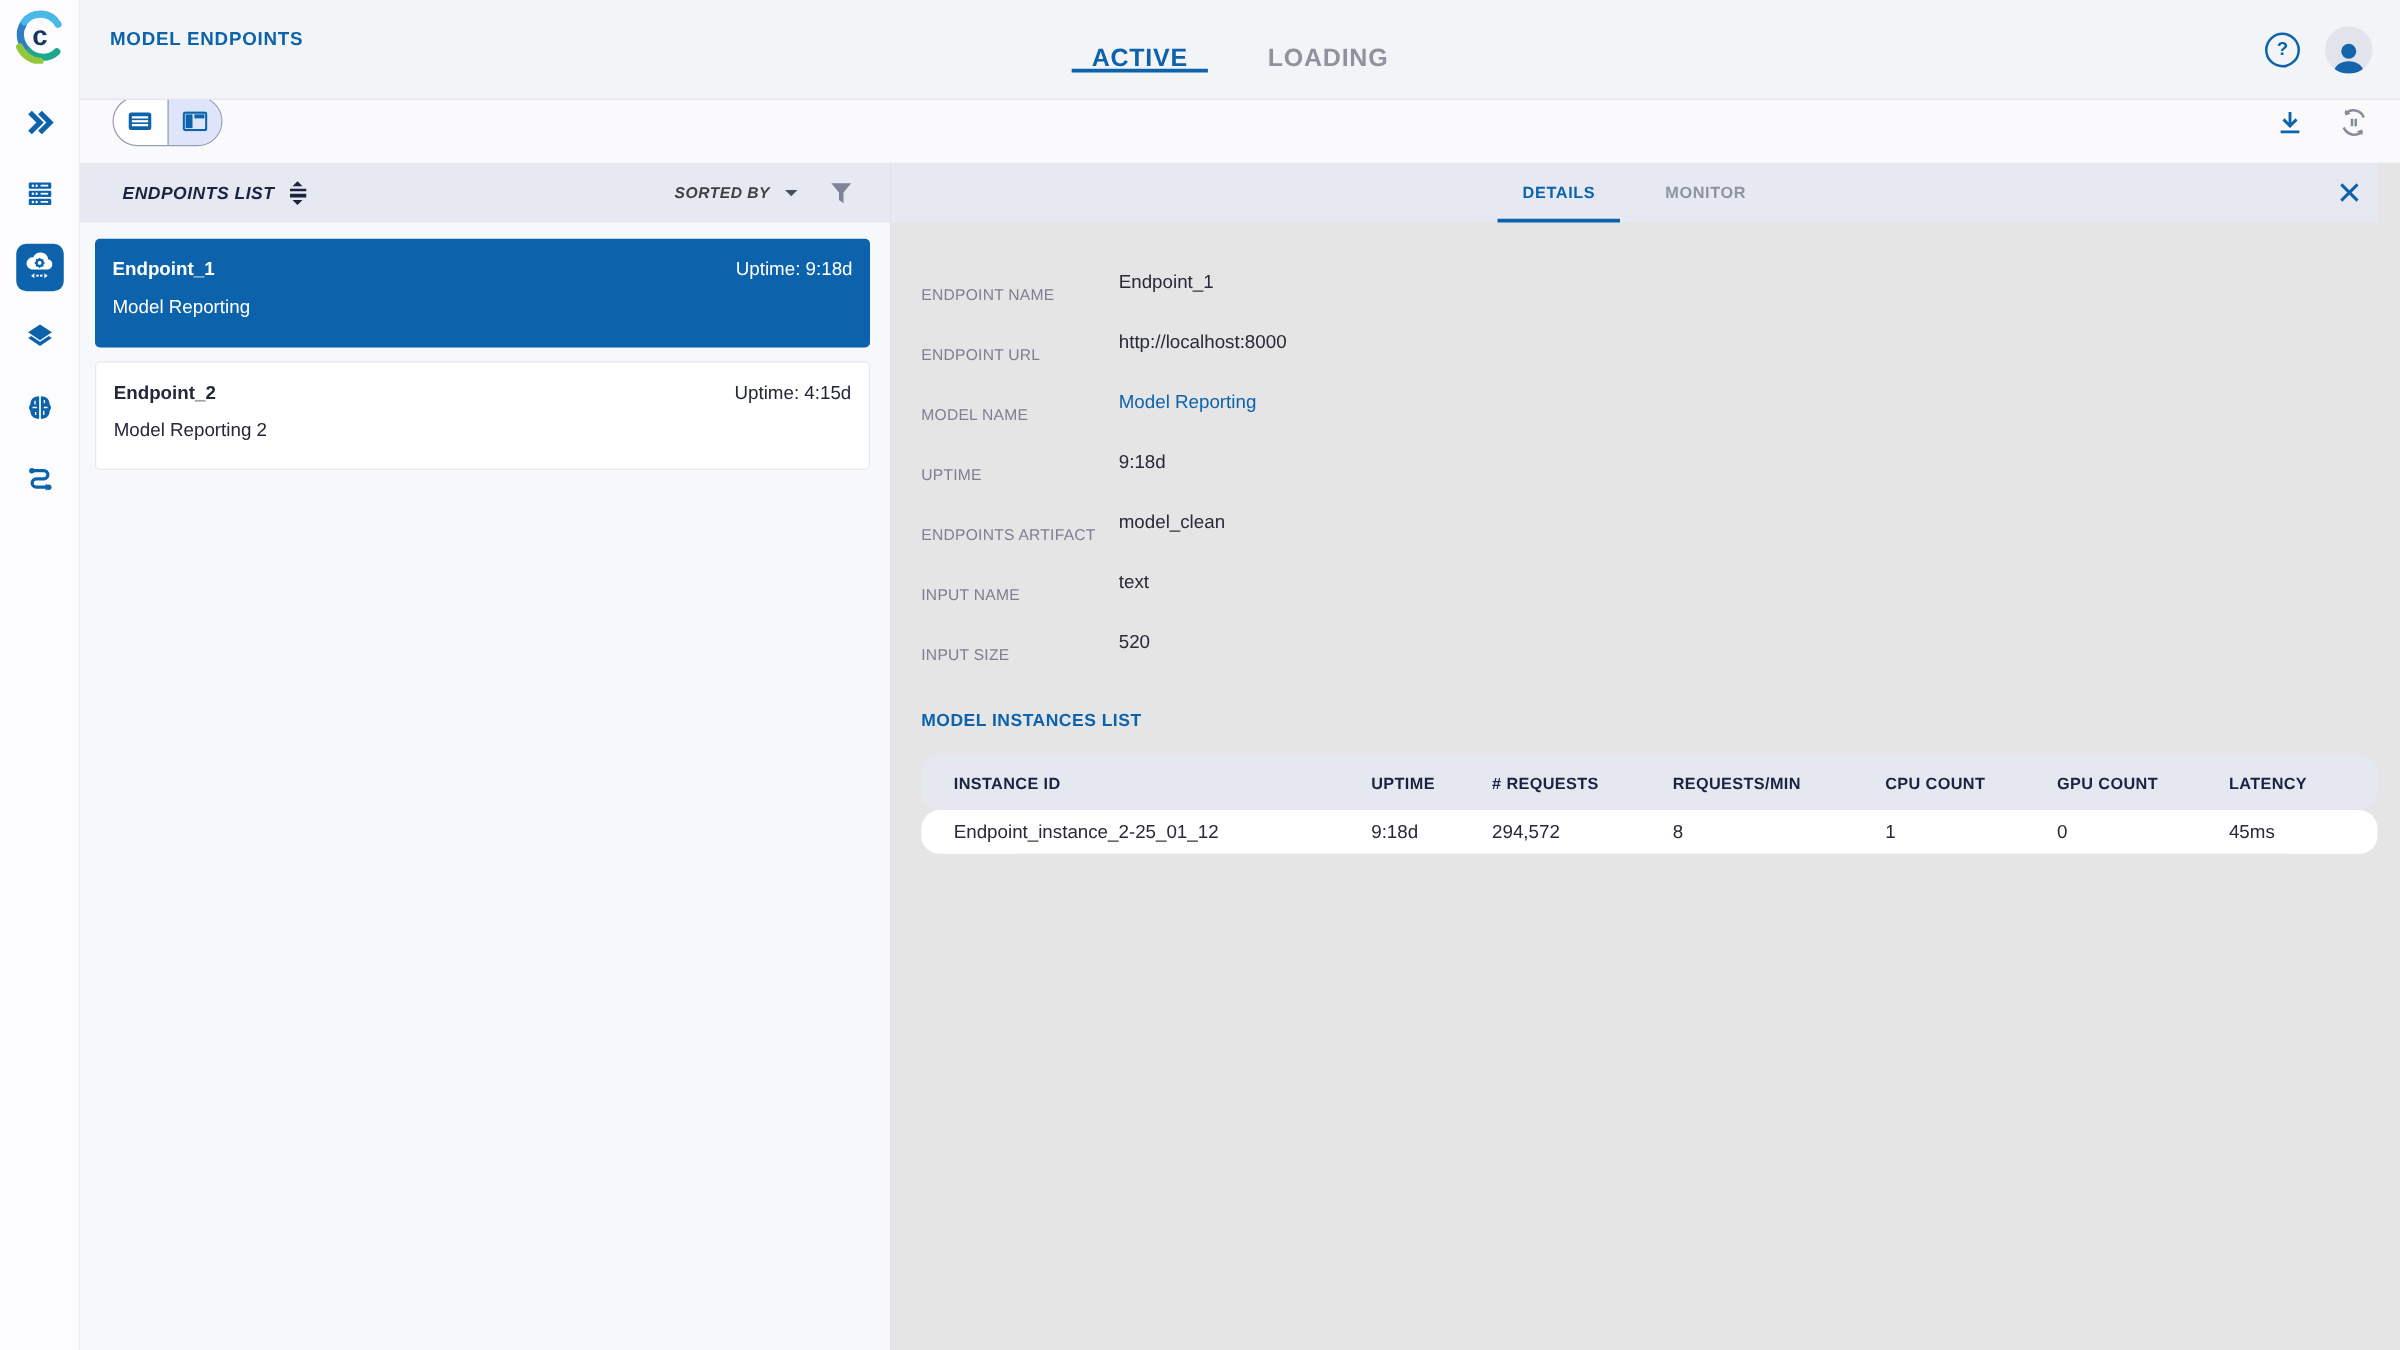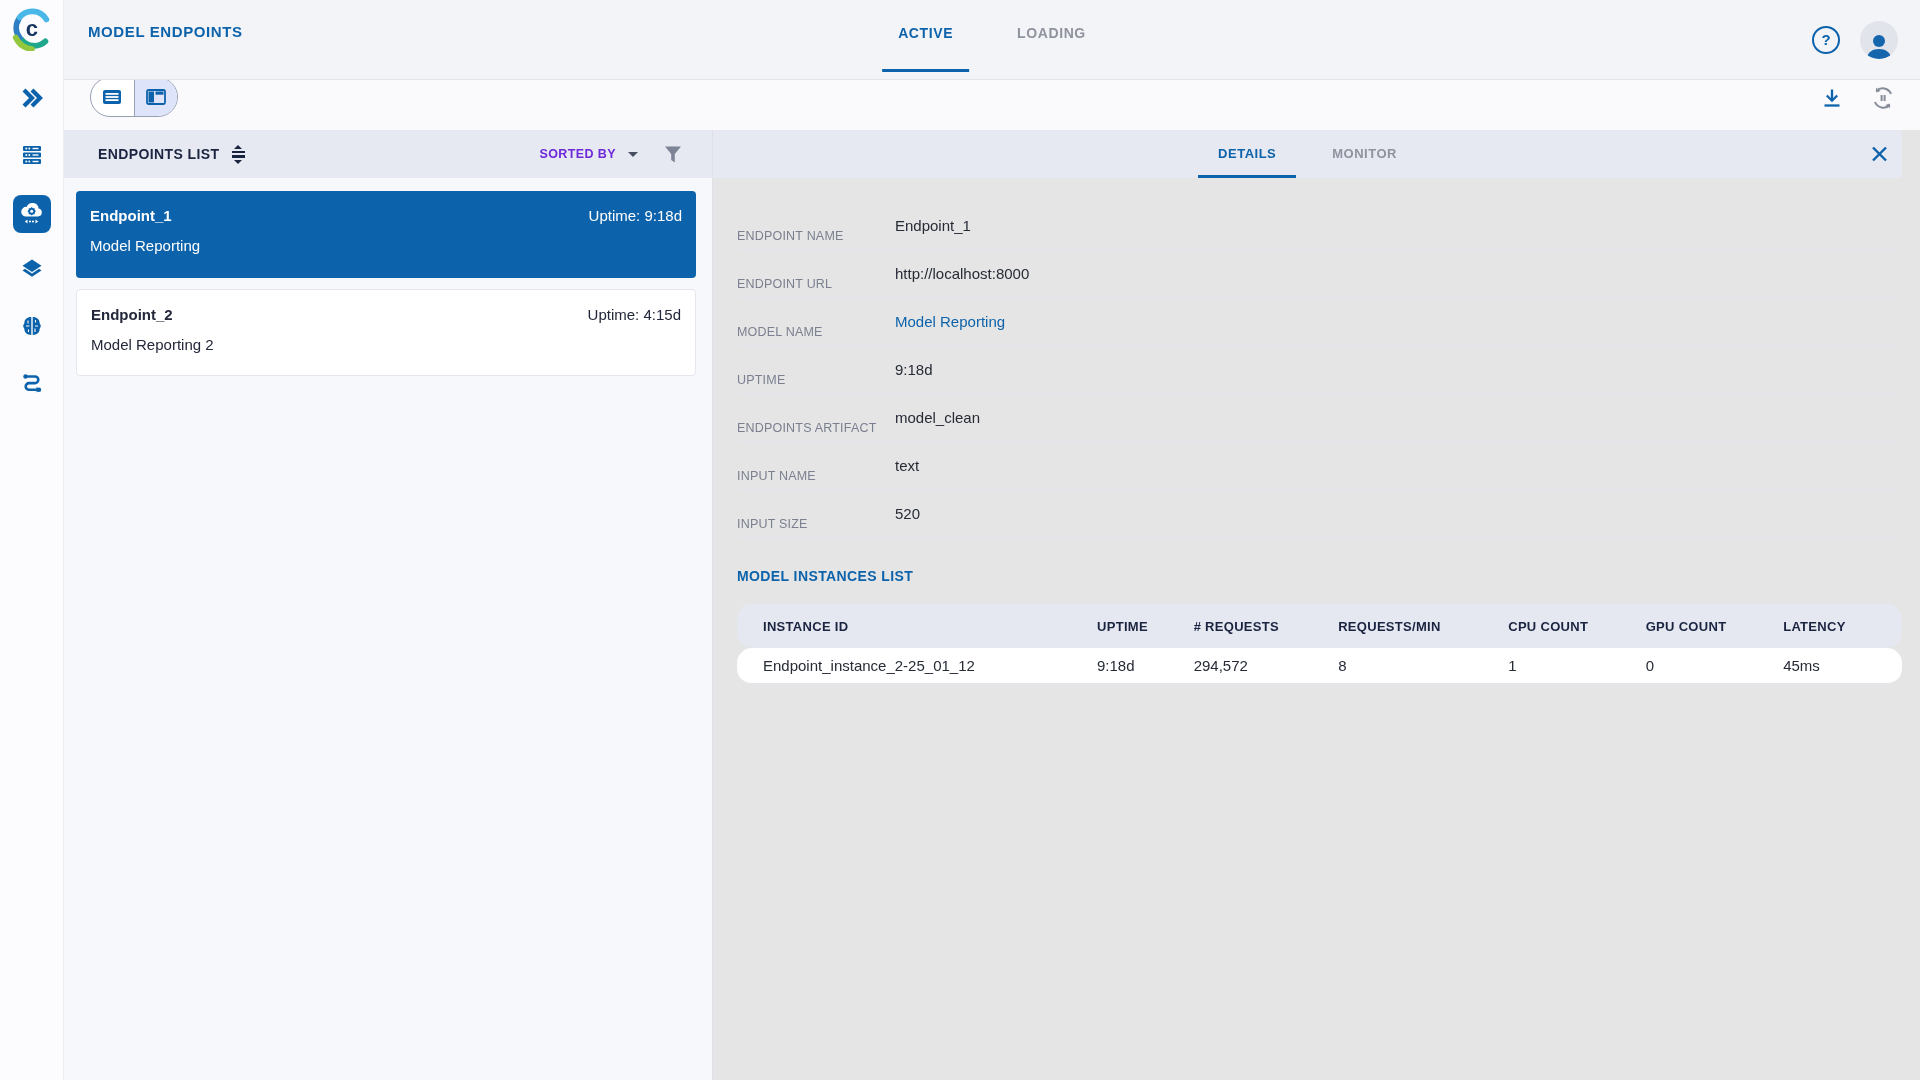--- a/index.html
+++ b/index.html
@@ -24,22 +24,22 @@
   .side-item{ width:38px; height:38px; border-radius:8px; display:flex;
     align-items:center; justify-content:center; cursor:pointer; }
   .side-item.active{ background:var(--primary); }
 
   
   .topbar{ position:absolute; left:64px; top:0; right:0; height:80px;
     background:var(--topbar); border-bottom:1px solid #e2e3eb; z-index:5; }
   .page-title{ position:absolute; left:24px; top:0; line-height:63px;
     color:var(--primary); font-weight:bold; font-size:15px; letter-spacing:.6px; }
   .tabs{ position:absolute; left:50%; transform:translateX(-50%); top:0; height:100%; display:flex; }
-  .tab{ position:relative; line-height:63px; padding:0 16px; margin:2px 16px;
-    font-size:14px; font-weight:bold; letter-spacing:.6px; color:var(--muted); cursor:pointer; }
+  .tab{ position:relative; line-height:63px; padding:0 16px; margin:16px 16px;
+    font-size:20px; font-weight:bold; letter-spacing:.6px; color:var(--muted); cursor:pointer; }
   .tab.active{ color:var(--primary); }
   .tab.active::after{ content:""; position:absolute; left:0; right:0; bottom:5px;
     height:3px; background:var(--primary); }
   .top-actions{ position:absolute; right:0; top:0; height:100%;
     display:flex; align-items:center; gap:20px; padding-right:22px; }
   .help-btn{ width:28px; height:28px; border-radius:50%; border:2.5px solid var(--primary);
     color:var(--primary); font-weight:bold; font-size:15px; background:none;
     display:flex; align-items:center; justify-content:center; cursor:pointer; }
   .avatar{ width:38px; height:38px; border-radius:50%; background:#e2e4ec;
     display:flex; align-items:flex-end; justify-content:center; overflow:hidden; cursor:pointer; }
@@ -55,29 +55,29 @@
     display:flex; align-items:center; gap:26px; padding-right:24px; }
   .icon-btn{ border:none; background:none; cursor:pointer; display:flex;
     align-items:center; justify-content:center; }
 
   
   .main{ position:absolute; top:130px; left:64px; right:0; bottom:0; display:flex; }
 
   
   .list-panel{ width:649px; background:var(--panel); border-right:1px solid #dfe0e8; }
   .panel-head{ height:48px; background:var(--band); display:flex; align-items:center; }
-  .list-head{ padding:0 30px 0 34px; }
+  .list-head{ padding:0 30px 0 34px;font-style:italic; }
   .list-title{ font-size:14px; font-weight:bold; color:var(--navy); letter-spacing:.4px; }
   .tune-icon{ margin-left:12px; display:flex; flex-direction:column; align-items:center; cursor:pointer; }
   .tune-icon .bar{ width:13px; height:2.5px; background:var(--navy); margin-top:2px; }
   .tri-up{ width:0; height:0; border-left:4px solid transparent; border-right:4px solid transparent;
     border-bottom:4px solid var(--navy); }
   .tri-down{ width:0; height:0; border-left:4px solid transparent; border-right:4px solid transparent;
     border-top:4px solid var(--navy); margin-top:2px; }
-  .sorted-by{ margin-left:auto; font-size:12.5px; font-weight:bold; color:#6d28d9;
+  .sorted-by{ margin-left:auto; font-size:12.5px; font-weight:bold; color:#404040;
     letter-spacing:.4px; cursor:pointer; display:flex; align-items:center; }
   .caret-down{ width:0; height:0; margin-left:12px; border-left:5px solid transparent;
     border-right:5px solid transparent; border-top:5px solid #474e5d; }
   .funnel{ margin-left:26px; cursor:pointer; display:flex; }
 
   .cards{ padding:13px 16px 0 12px; }
   .card{ height:87px; border-radius:4px; padding:16px 14px 0; margin-bottom:11px; cursor:pointer; }
   .card .row1{ display:flex; justify-content:space-between; align-items:center; font-size:15px; }
   .card .card-title{ font-weight:bold; }
   .card .model{ margin-top:13px; font-size:15px; }

